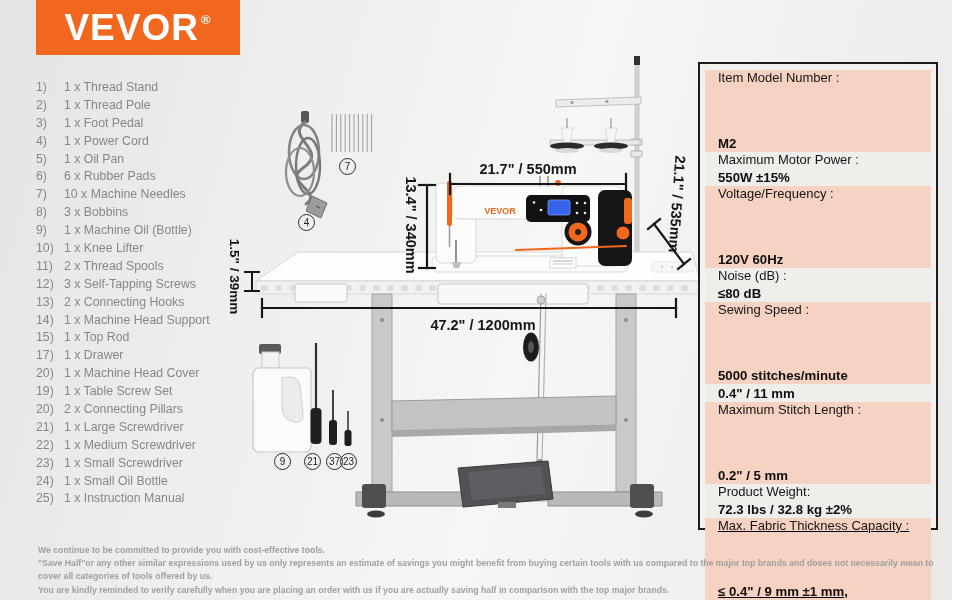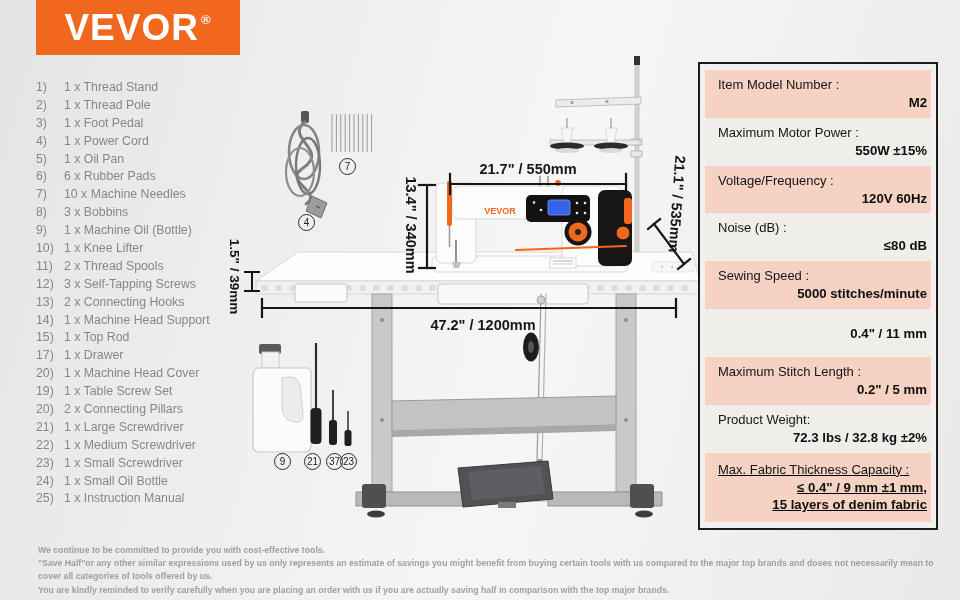--- a/index.html
+++ b/index.html
@@ -1,44 +1,43 @@
 <!DOCTYPE html>
 <html><head>
 <meta charset="utf-8">
 <style>
   html,body{margin:0;padding:0;}
   #stage{
     position:relative;width:952px;height:600px;overflow:hidden;
     background:linear-gradient(105deg,#e4e4e2 0%,#eeeeec 28%,#f6f6f4 55%,#eae9e7 100%);
     font-family:"Liberation Sans",sans-serif;
-    padding-left:8px;
   }
   
   #logo{
     position:absolute;left:36px;top:0;width:204px;height:55px;
     background:#F2671E;color:#fff;display:flex;align-items:center;justify-content:center;
     font-weight:bold;font-size:37px;letter-spacing:1px;
   }
   #logo sup{font-size:13px;margin-left:2px;margin-top:-16px;font-weight:bold;}
   
   #parts{position:absolute;left:36px;top:78px;width:250px;}
   .part-row{display:flex;height:17.9px;align-items:center;font-size:12.3px;color:#878787;}
   .part-num{width:28px;flex:none;}
   
   #specs{
     position:absolute;left:698px;top:62px;width:240px;height:468px;
     border:2px solid #1c1c1c;background:#f3f1ef;box-sizing:border-box;
     padding:6px 5px;display:flex;flex-direction:column;
   }
   .spec-row{flex:1;display:flex;flex-direction:column;justify-content:center;padding-left:13px;padding-right:4px;}
   .spec-row.tall{flex:1.45;text-decoration:underline;}
-  .spec-row.pink{background:#F6D2C2;}
+  .spec-row.pink{background:#F6D2C2;gap:48px;}
   .spec-row.gray{background:#F0EEEB;}
   .spec-label{font-size:13px;color:#141414;line-height:16px;}
-  .spec-value{font-size:13.2px;color:#0e0e0e;font-weight:bold;line-height:17px;white-space:pre-line;margin-top:1px;text-align:right;}
+  .spec-value{font-size:13.2px;color:#0e0e0e;font-weight:bold;line-height:17px;white-space:pre-line;margin-top:1px;}
   
   .dim{position:absolute;font-weight:bold;font-size:14.5px;color:#161616;text-align:center;}
   .dim.v{transform:rotate(90deg);}
   #dim-550{left:440px;top:161px;width:176px;}
   #dim-1200{left:395px;top:317px;width:176px;}
   #dim-340{left:346px;top:217px;width:130px;}
   #dim-535{left:612px;top:196px;width:130px;transform:rotate(94deg);}
   #dim-39{left:189px;top:269px;width:90px;font-size:13.5px;}
   
   .callout{

